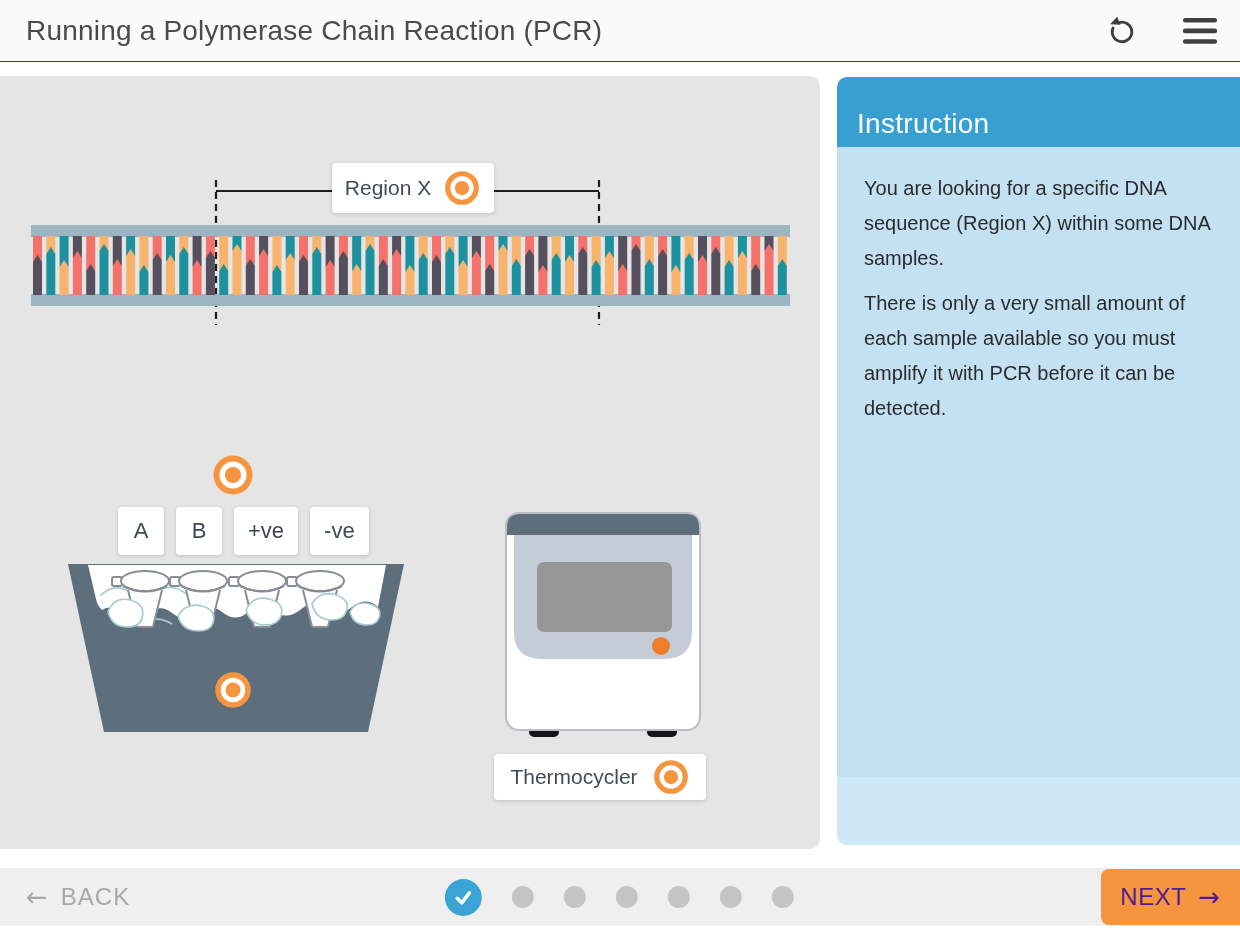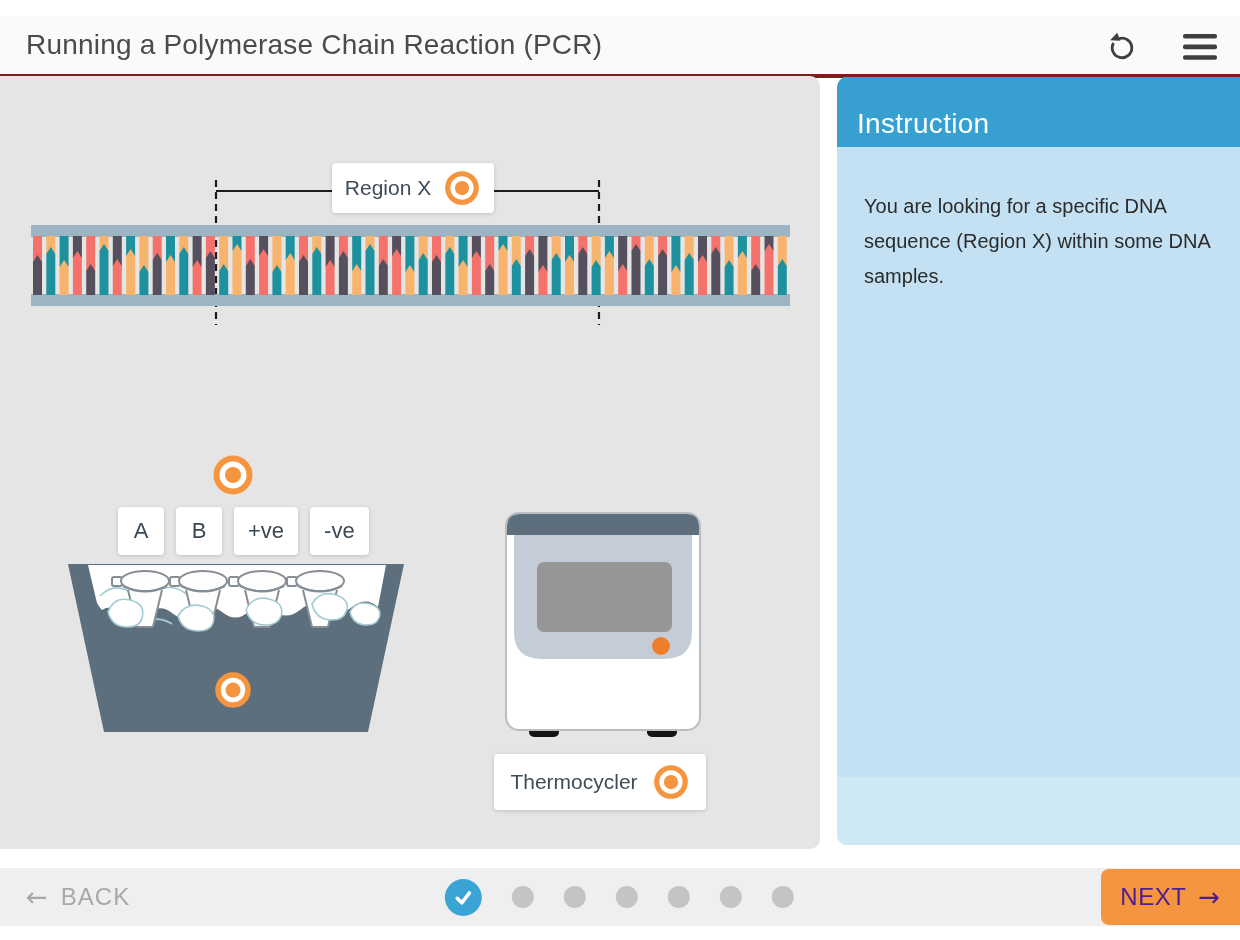--- a/index.html
+++ b/index.html
@@ -1,49 +1,49 @@
 <!DOCTYPE html>
 <html><head>
 <meta charset="utf-8">
 <style>
   * { margin:0; padding:0; box-sizing:border-box; }
   html,body { width:1240px; height:940px; }
   body { font-family:"Liberation Sans", sans-serif; background:#ffffff; position:relative; overflow:hidden; }
   .app { position:absolute; inset:0; width:1240px; height:940px; background:#fff; }
 
   
-  .app-header { position:absolute; top:16px; left:0; width:100%; height:62px;
-    background:#fafafa; border-bottom:4px solid #7f1d1d; }
+  .app-header { position:absolute; top:0; left:0; width:100%; height:62px;
+    background:#fafafa; border-bottom:1px solid #7f1d1d; }
   .page-title { position:absolute; left:26px; top:50%; transform:translateY(-50%);
     font-size:28px; font-weight:400; color:#4b4b4b; letter-spacing:0.2px; white-space:nowrap; }
   .header-icons { position:absolute; right:18px; top:0; height:62px; display:flex; align-items:center; gap:36px; }
   .icon-btn { background:none; border:none; cursor:pointer; display:flex; align-items:center; justify-content:center; padding:4px; }
 
   
   .main-canvas { position:absolute; left:0; top:76px; width:820px; height:773px;
     background:#e5e5e5; border-radius:0 10px 10px 0; }
   .canvas-svg { position:absolute; left:0; top:0; width:820px; height:773px; }
 
   .white-label { position:absolute; background:#fff; border-radius:4px;
     box-shadow:0 1px 4px rgba(0,0,0,0.16); display:flex; align-items:center; justify-content:center;
     color:#3f4c5a; }
   .regionx-label { left:332px; top:87px; width:162px; height:50px; gap:12px; font-size:21px; cursor:pointer; }
-  .thermo-label { left:494px; top:678px; width:212px; height:56px; gap:14px; font-size:21px; cursor:pointer; }
+  .thermo-label { left:494px; top:678px; width:212px; height:46px; gap:14px; font-size:21px; cursor:pointer; }
   .sample-labels { position:absolute; left:118px; top:431px; display:flex; gap:12px; }
   .sample-label { position:relative; background:#fff; border-radius:4px; box-shadow:0 1px 4px rgba(0,0,0,0.16);
     height:48px; min-width:46px; padding:0 14px; display:flex; align-items:center; justify-content:center;
     font-size:22px; color:#3c4954; }
 
   
   .instruction-panel { position:absolute; left:837px; top:77px; width:403px; height:768px;
     background:#c3e1f2; border-radius:10px 0 0 10px; }
   .instr-header { position:absolute; top:0; left:0; right:0; height:70px; background:#389fd1;
     border-radius:10px 0 0 0; display:flex; align-items:center; padding-left:20px; }
   .instr-title { color:#fff; font-size:28px; font-weight:400; letter-spacing:0.3px;margin-top:24px; }
-  .instr-body { position:absolute; top:70px; left:0; right:0; bottom:68px; padding:42px 30px 0 27px; overflow:hidden; }
+  .instr-body { position:absolute; top:70px; left:0; right:0; bottom:68px; padding:24px 30px 0 27px; overflow:hidden; }
   .instr-body p { font-size:20px; line-height:35px; color:#2b2b2b; margin-bottom:10px; }
   .instr-footer { position:absolute; left:0; right:0; bottom:0; height:68px; background:#cfe8f6;
     border-radius:0 0 0 10px; }
 
   
   .footer-bar { position:absolute; top:868px; left:0; width:100%; height:58px; background:#efefef; }
   .back-button { position:absolute; left:26px; top:0; height:100%; background:none; border:none; cursor:pointer;
     display:flex; align-items:center; gap:12px; font-size:24px; color:#a8a8a8; font-family:"Liberation Sans",sans-serif; letter-spacing:1px; }
   .back-arrow, .next-arrow { font-family:"DejaVu Sans",sans-serif; font-size:26px; line-height:1; }
   .progress-dots { position:absolute; left:50%; top:0; transform:translateX(-50.2%); height:100%;
@@ -421,20 +421,21 @@
         </svg>
     </div>
   </main>
 
   <aside class="instruction-panel">
     <div class="instr-header">
       <span class="instr-title">Instruction</span>
     </div>
     <div class="instr-body" id="instr-body">
         <p>You are looking for a specific DNA sequence (Region X) within some DNA samples.</p>
+        <p>There is only a very small amount of each sample available so you must amplify it with PCR before it can be detected.</p>
       </div>
     <div class="instr-footer"></div>
   </aside>
 
   <footer class="footer-bar">
     <button class="back-button">
       <span class="back-arrow">←</span>
       <span>BACK</span>
     </button>
     <div class="progress-dots" id="progress-dots">

